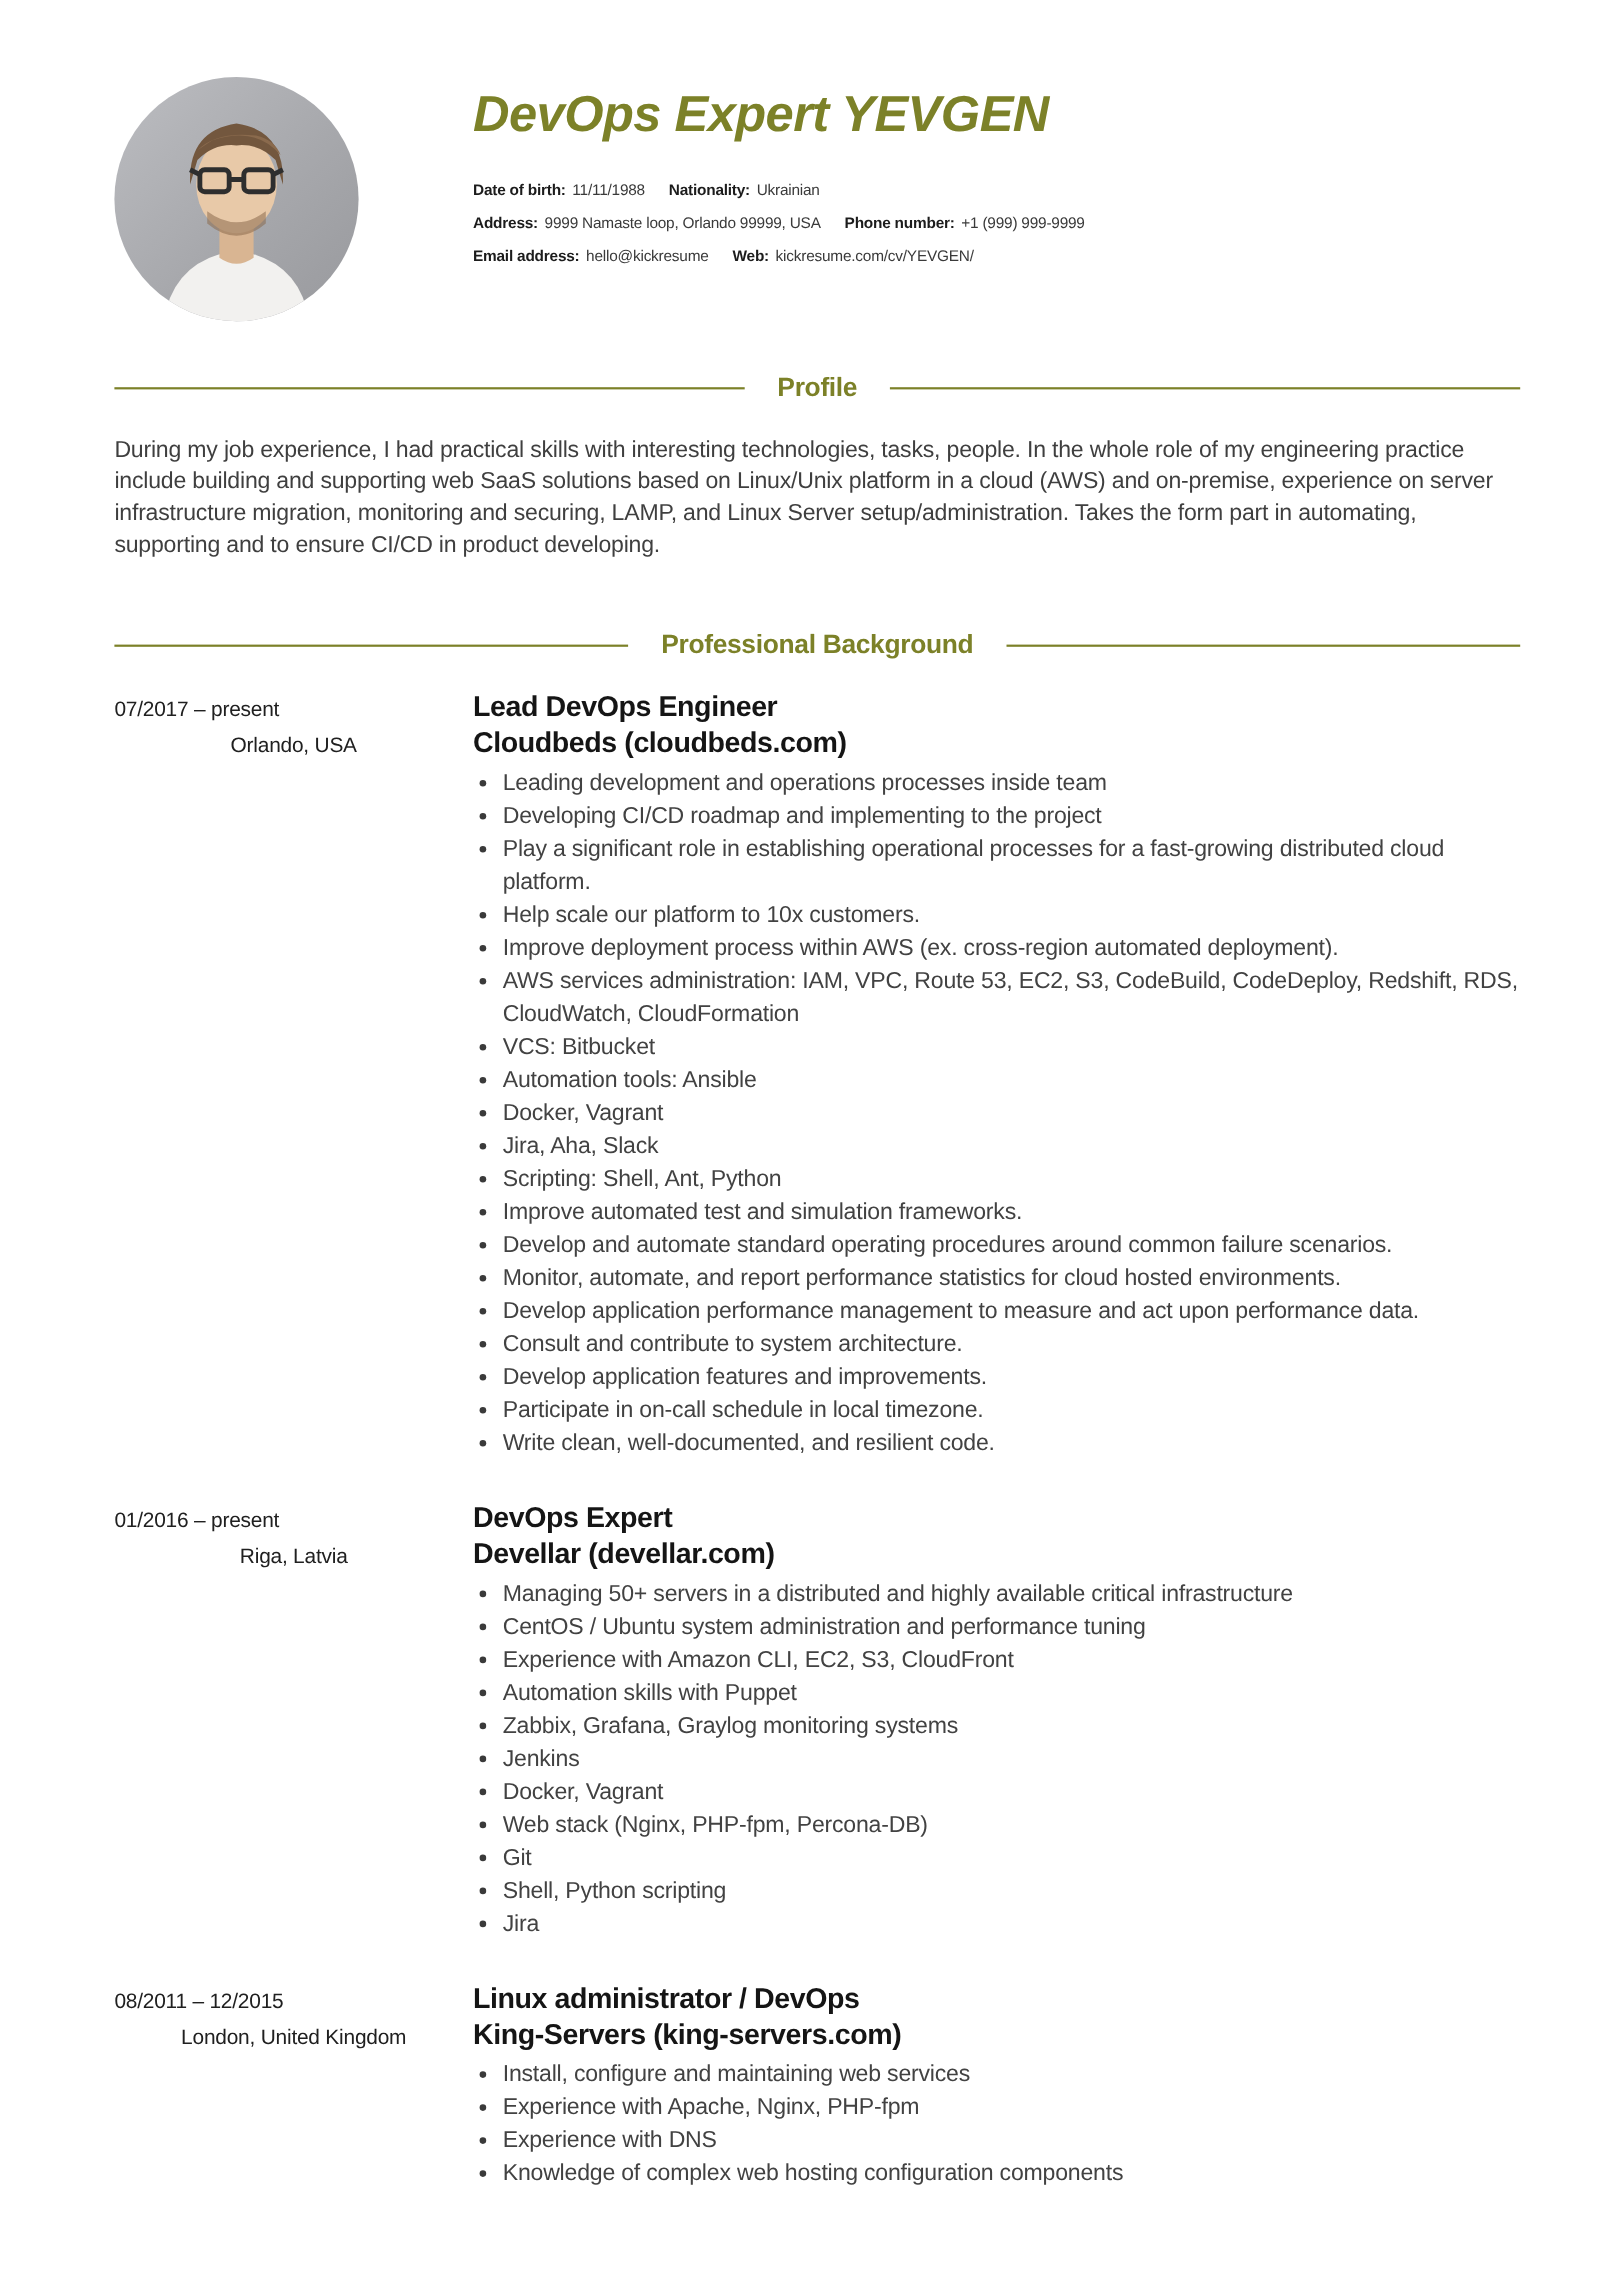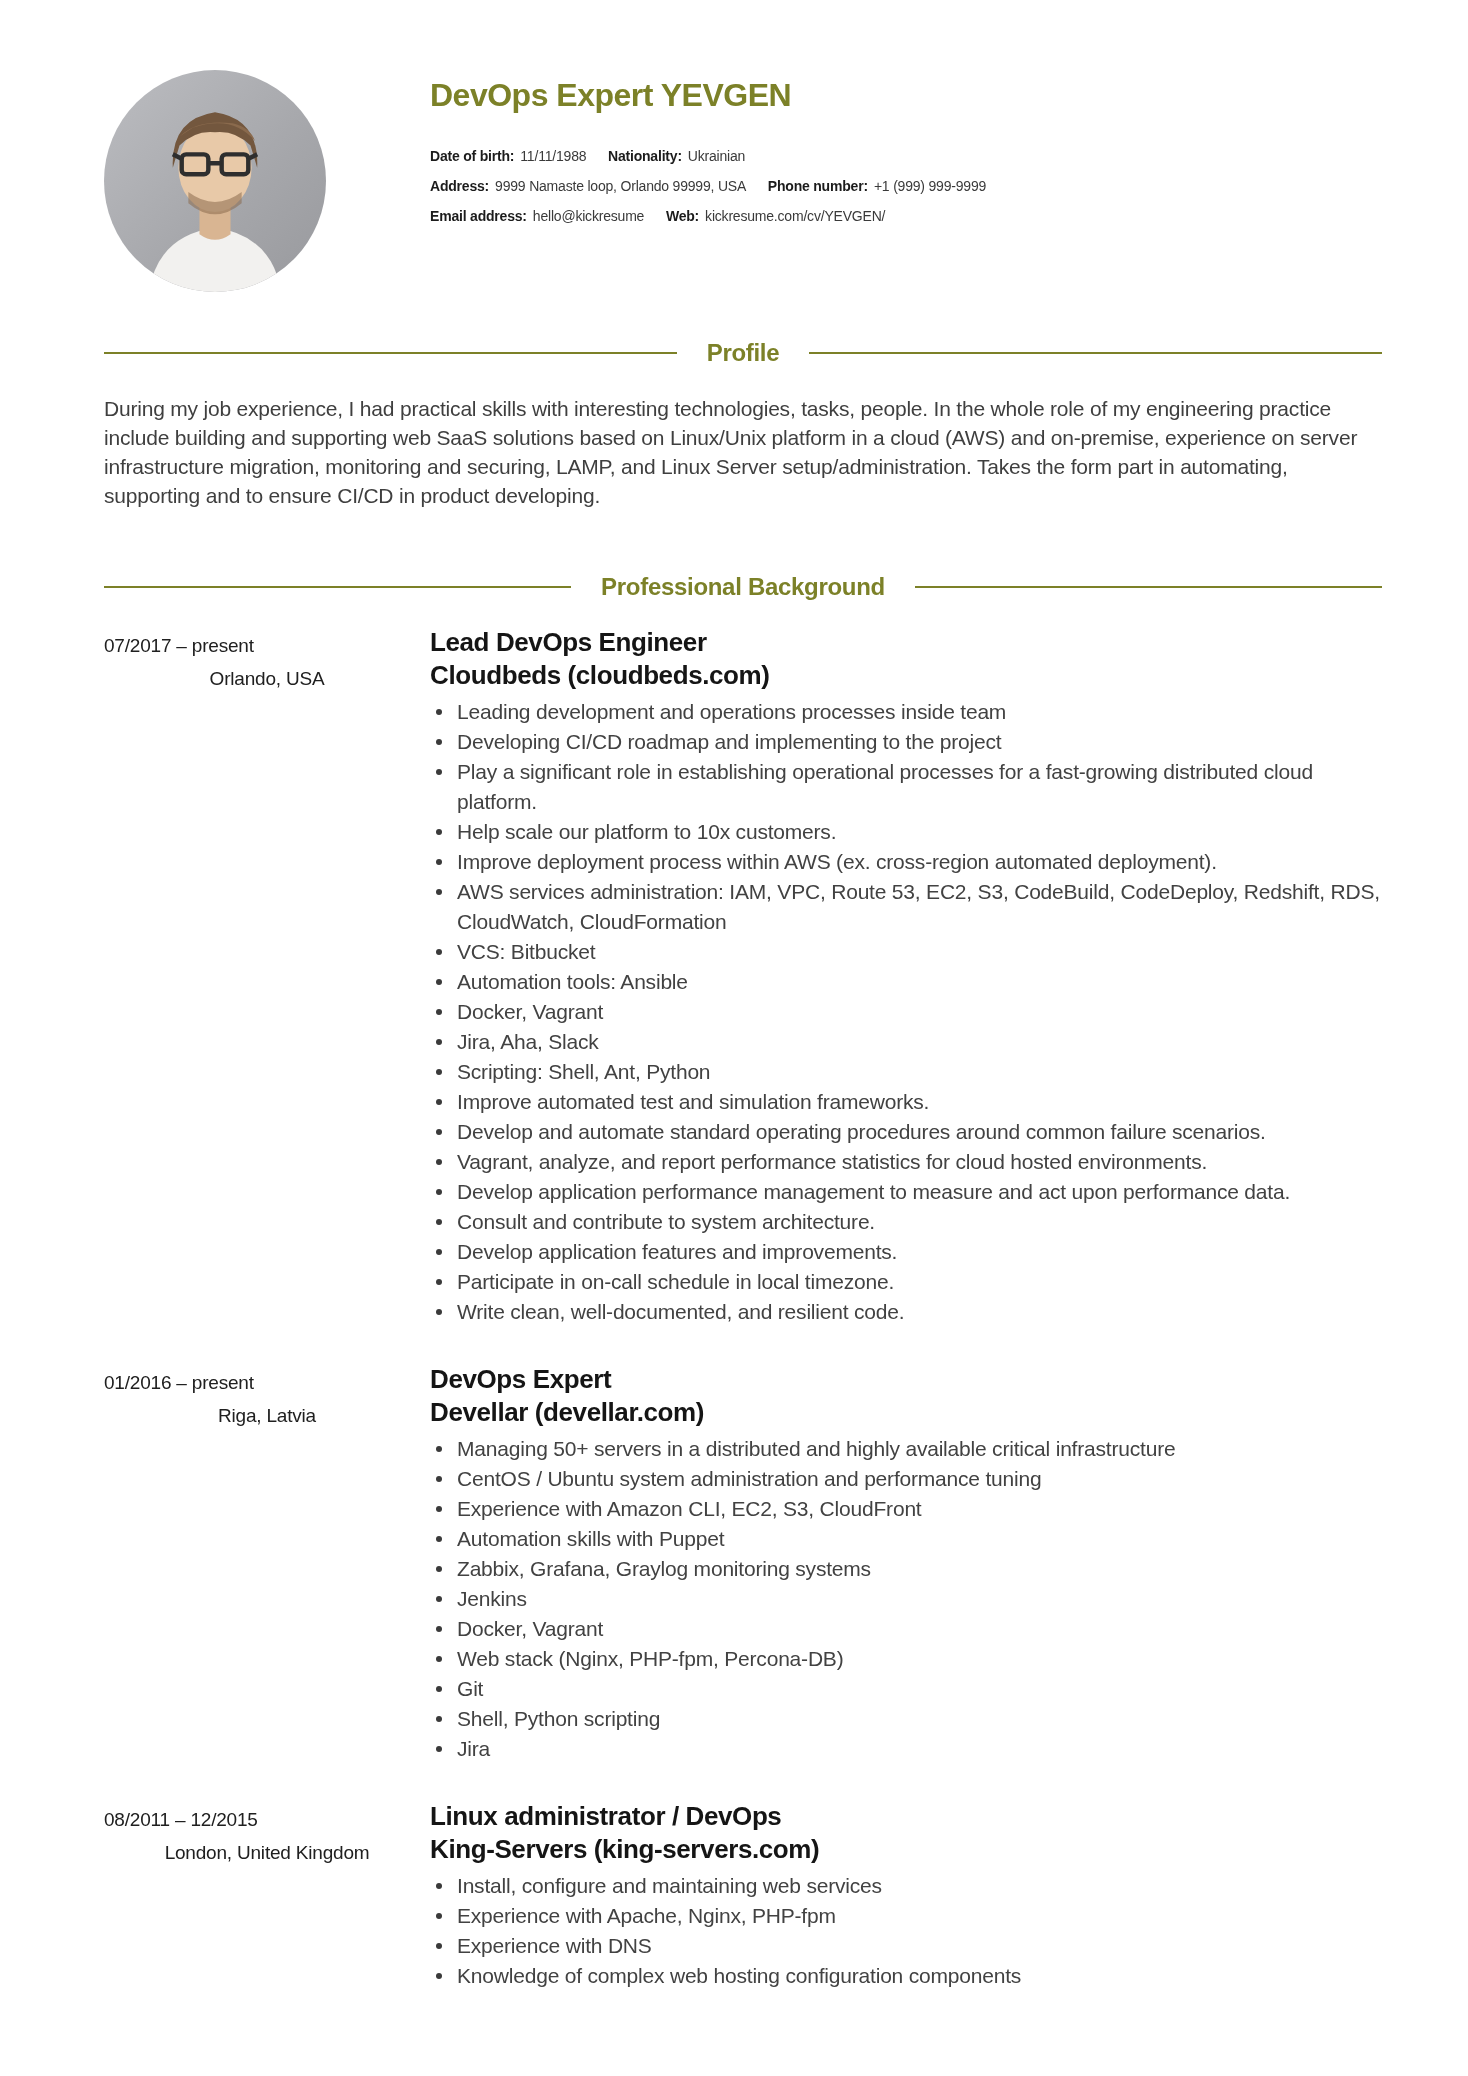--- a/index.html
+++ b/index.html
@@ -16,22 +16,22 @@
   
   .header { display:flex; align-items:flex-start; padding-top:70px; }
   .photo-wrap {
     width:222px; height:222px; border-radius:50%;
     background:linear-gradient(135deg,#bcbdc1 0%,#a7a8ac 55%,#98999d 100%);
     overflow:hidden; flex:0 0 auto;
   }
   .photo-wrap svg { width:100%; height:100%; display:block; }
   .header-text { margin-left:104px; padding-top:8px; }
   .name-title {
-    font-size:32px; font-weight:bold; letter-spacing:-0.5px;
-    line-height:1.1; margin-bottom:28px;
+    font-size:46px; font-weight:bold; letter-spacing:-0.5px;
+    line-height:1.1; margin-bottom:28px;font-style:italic;
   }
   .detail-line { font-size:14px; line-height:30px; color:#3a3a3a; }
   .detail-line b { color:#1c1c1c; }
   .pair { margin-right:18px; }
   .pair b { margin-right:6px; }
 
   
   .sec-heading {
     display:flex; align-items:center; gap:30px;
   }
@@ -153,21 +153,21 @@
             <li><span class="bullet-dot"></span><span>Docker, Vagrant</span></li>
 
             <li><span class="bullet-dot"></span><span>Jira, Aha, Slack</span></li>
 
             <li><span class="bullet-dot"></span><span>Scripting: Shell, Ant, Python</span></li>
 
             <li><span class="bullet-dot"></span><span>Improve automated test and simulation frameworks.</span></li>
 
             <li><span class="bullet-dot"></span><span>Develop and automate standard operating procedures around common failure scenarios.</span></li>
 
-            <li><span class="bullet-dot"></span><span>Vagrant, analyze, and report performance statistics for cloud hosted environments.</span></li>
+            <li><span class="bullet-dot"></span><span>Monitor, automate, and report performance statistics for cloud hosted environments.</span></li>
 
             <li><span class="bullet-dot"></span><span>Develop application performance management to measure and act upon performance data.</span></li>
 
             <li><span class="bullet-dot"></span><span>Consult and contribute to system architecture.</span></li>
 
             <li><span class="bullet-dot"></span><span>Develop application features and improvements.</span></li>
 
             <li><span class="bullet-dot"></span><span>Participate in on-call schedule in local timezone.</span></li>
 
             <li><span class="bullet-dot"></span><span>Write clean, well-documented, and resilient code.</span></li>

